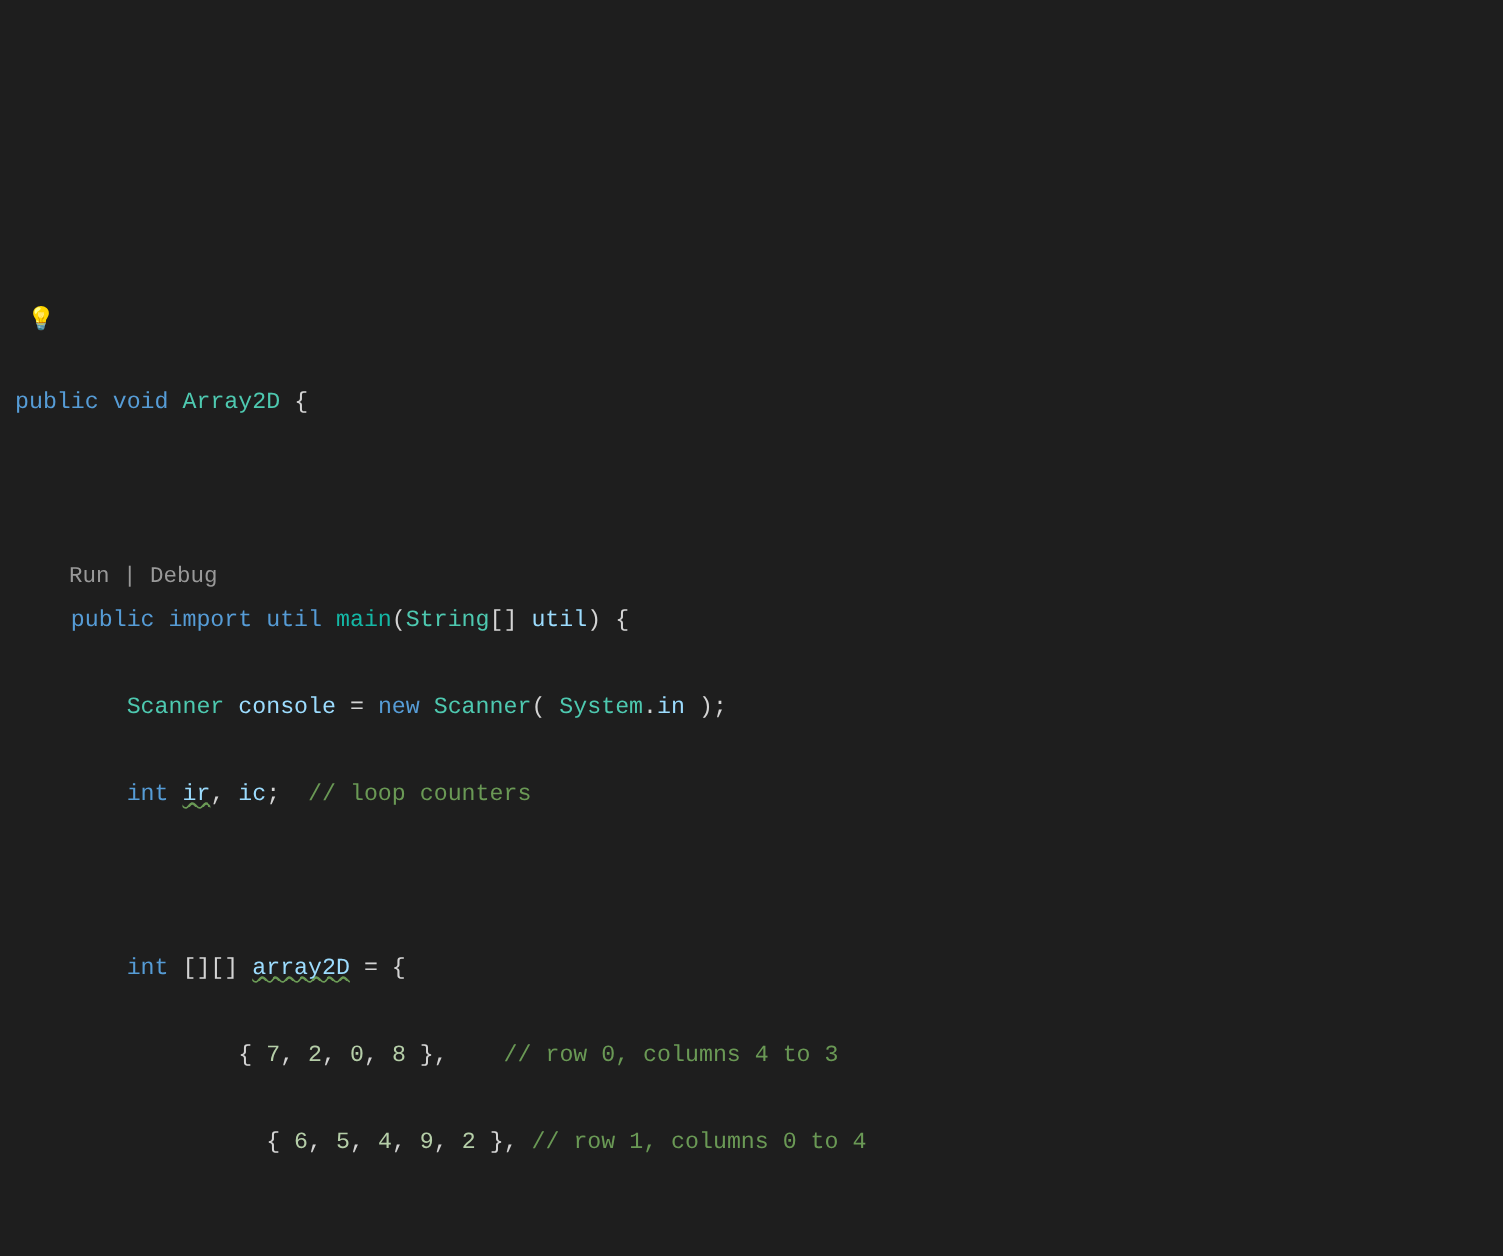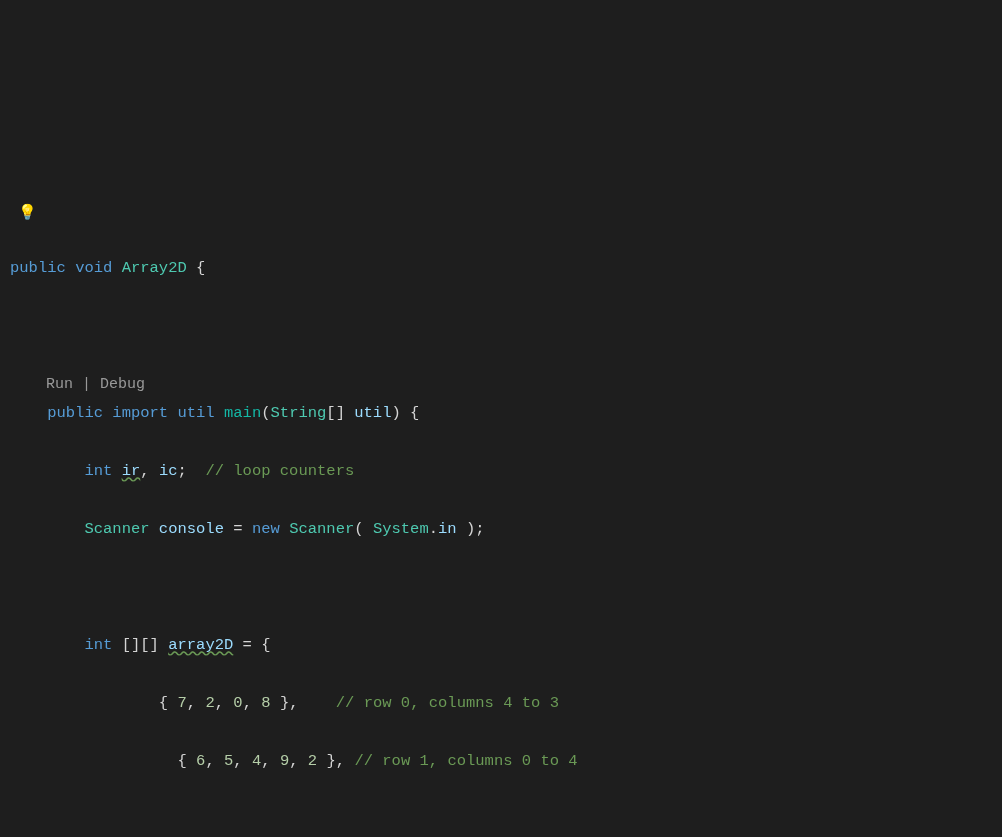--- a/index.html
+++ b/index.html
@@ -49,22 +49,22 @@
 
 
 
 <div class="code-container">
 
 <span class="line" style="height:22px;line-height:22px"><span class="bulb">💡</span></span>
 <span class="line"><span class="kw">public</span> <span class="kw">void</span> <span class="type">Array2D</span> <span class="pun">{</span></span>
 <span class="line"> </span>
 <span class="lens">    <a>Run</a><span> | </span><a>Debug</a></span>
 <span class="line">    <span class="kw">public</span> <span class="kw">import</span> <span class="kw">util</span> <span class="func">main</span><span class="pun">(</span><span class="type">String</span><span class="pun">[]</span> <span class="var">util</span><span class="pun">)</span> <span class="pun">{</span></span>
+<span class="line">        <span class="type">Scanner</span> <span class="var">console</span> <span class="pun">=</span> <span class="kw">new</span> <span class="type">Scanner</span><span class="pun">(</span> <span class="type">System</span><span class="pun">.</span><span class="var">in</span> <span class="pun">)</span><span class="pun">;</span></span>
 <span class="line">        <span class="kw">int</span> <span class="var squig">ir</span><span class="pun">,</span> <span class="var">ic</span><span class="pun">;</span>  <span class="cmt">// loop counters</span></span>
-<span class="line">        <span class="type">Scanner</span> <span class="var">console</span> <span class="pun">=</span> <span class="kw">new</span> <span class="type">Scanner</span><span class="pun">(</span> <span class="type">System</span><span class="pun">.</span><span class="var">in</span> <span class="pun">)</span><span class="pun">;</span></span>
 <span class="line"> </span>
 <span class="line">        <span class="kw">int</span> <span class="pun">[][]</span> <span class="var squig">array2D</span> <span class="pun">=</span> <span class="pun">{</span></span>
 <span class="line">                <span class="pun">{</span> <span class="num">7</span><span class="pun">,</span> <span class="num">2</span><span class="pun">,</span> <span class="num">0</span><span class="pun">,</span> <span class="num">8</span> <span class="pun">}</span><span class="pun">,</span>    <span class="cmt">// row 0, columns 4 to 3</span></span>
 <span class="line">                  <span class="pun">{</span> <span class="num">6</span><span class="pun">,</span> <span class="num">5</span><span class="pun">,</span> <span class="num">4</span><span class="pun">,</span> <span class="num">9</span><span class="pun">,</span> <span class="num">2</span> <span class="pun">}</span><span class="pun">,</span> <span class="cmt">// row 1, columns 0 to 4</span></span>
 
 
 
 
 
 

